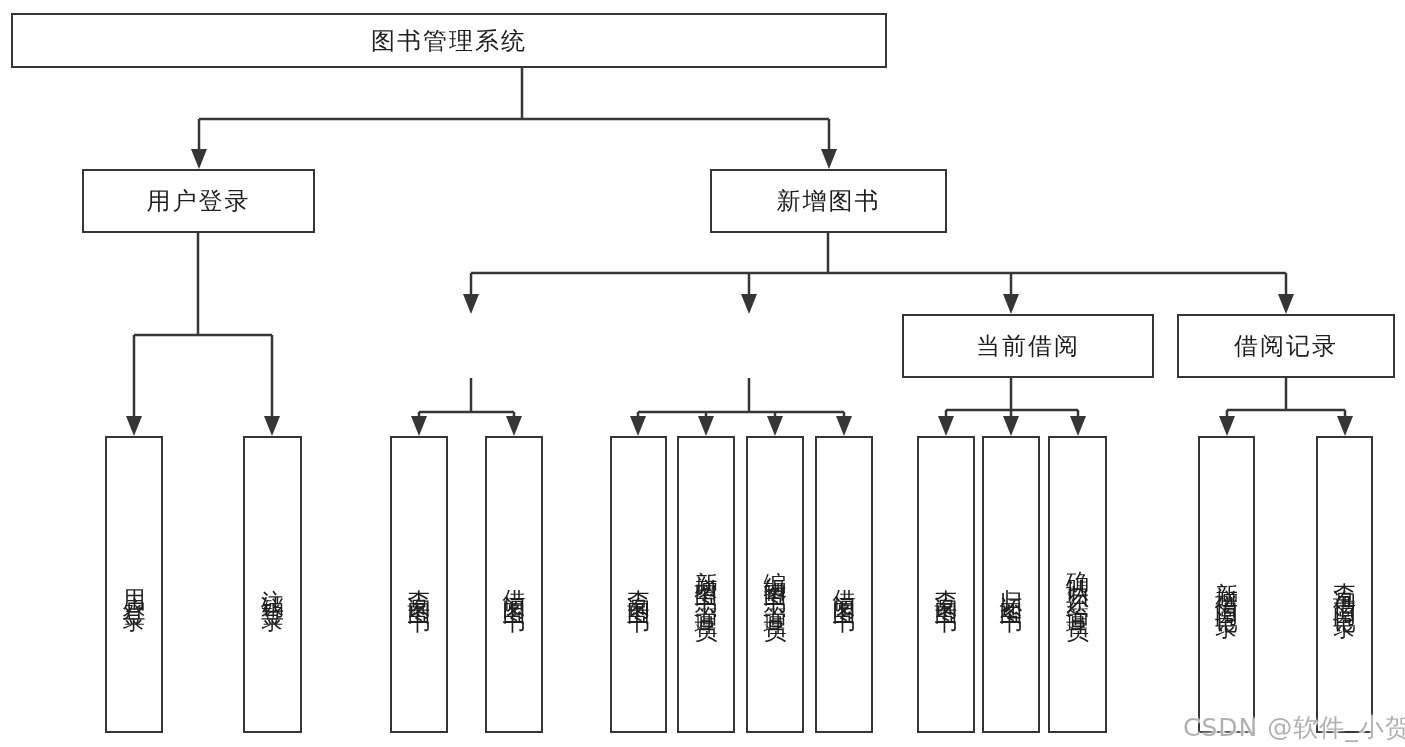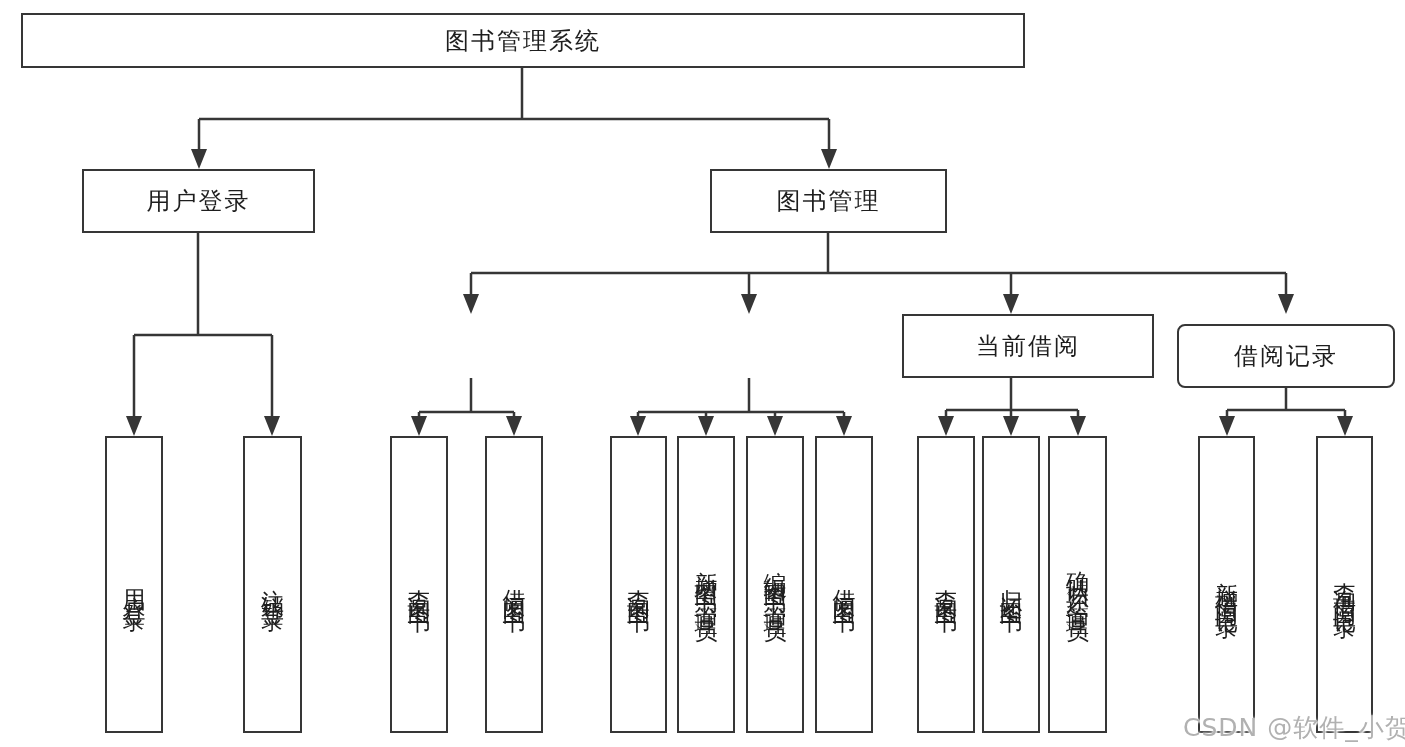--- a/index.html
+++ b/index.html
@@ -105,35 +105,35 @@
       <polygon points="767,416 783,416 775,436"></polygon>
       <polygon points="836,416 852,416 844,436"></polygon>
       <polygon points="938,416 954,416 946,436"></polygon>
       <polygon points="1003,416 1019,416 1011,436"></polygon>
       <polygon points="1070,416 1086,416 1078,436"></polygon>
       <polygon points="1219,416 1235,416 1227,436"></polygon>
       <polygon points="1337,416 1353,416 1345,436"></polygon>
     </g>
   </svg>
 
-  <div class="box" style="left:21px; top:13px; width:1004px; height:55px;">
+  <div class="box" style="left:11px; top:13px; width:876px; height:55px;">
     <span class="hlabel">图书管理系统</span>
   </div>
 
   <div class="box" style="left:82px; top:169px; width:233px; height:64px;">
     <span class="hlabel">用户登录</span>
   </div>
   <div class="box" style="left:710px; top:169px; width:237px; height:64px;">
-    <span class="hlabel">图书管理</span>
+    <span class="hlabel">新增图书</span>
   </div>
 
   <div class="box" style="left:902px; top:314px; width:252px; height:64px;">
     <span class="hlabel">当前借阅</span>
   </div>
-  <div class="box" style="left:1177px; top:324px; width:218px; height:64px;border-radius:8px;">
+  <div class="box" style="left:1177px; top:314px; width:218px; height:64px;">
     <span class="hlabel">借阅记录</span>
   </div>
 
   <div class="box" style="left:105px; top:436px; width:58px; height:297px;">
     <span class="vlabel">用户登录</span>
   </div>
   <div class="box" style="left:243px; top:436px; width:59px; height:297px;">
     <span class="vlabel">注销登录</span>
   </div>
 

